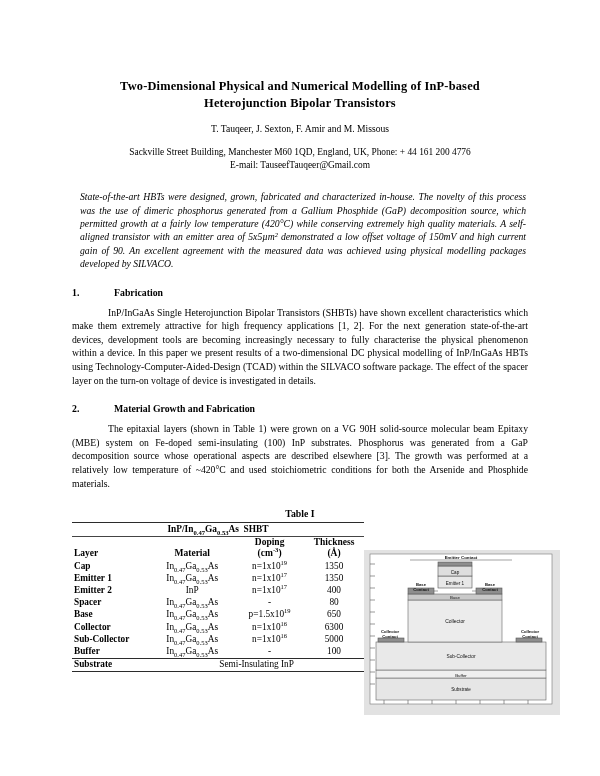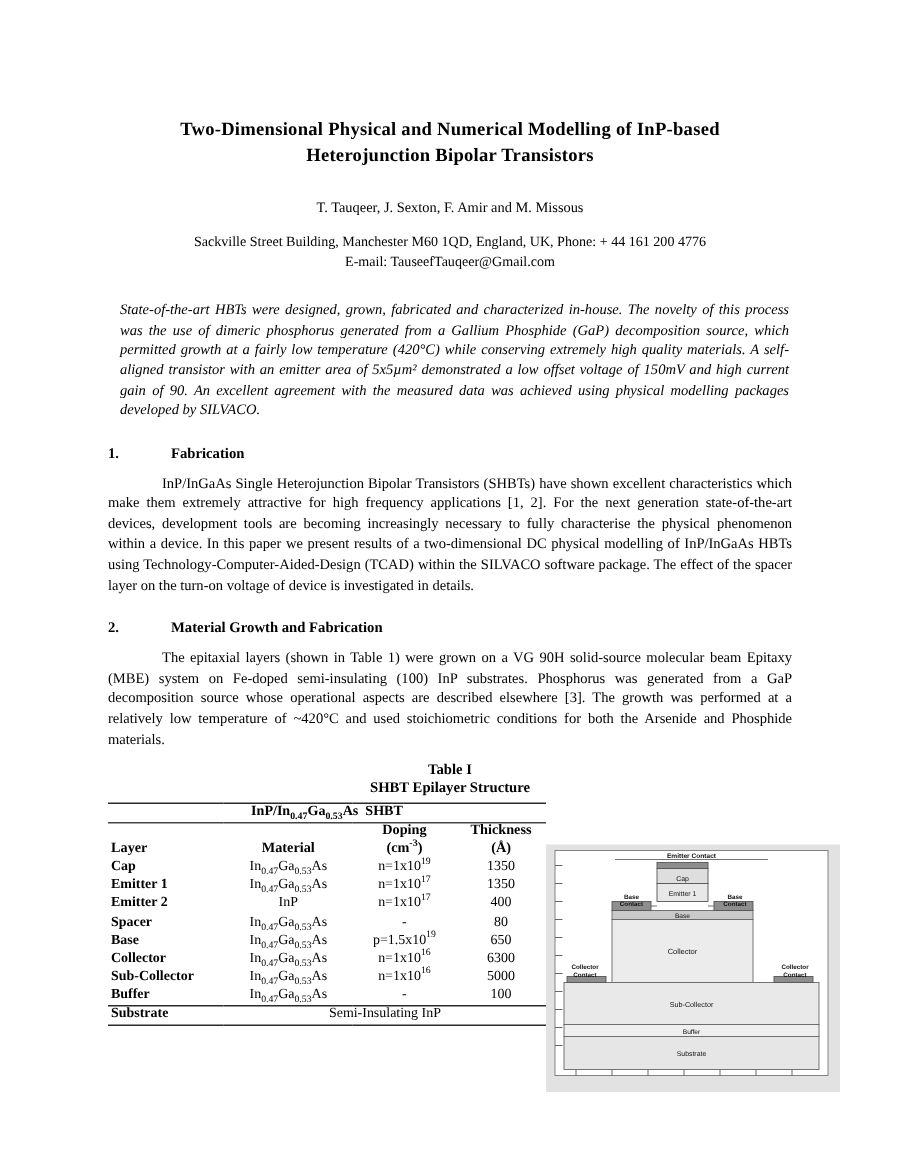--- a/index.html
+++ b/index.html
@@ -37,21 +37,21 @@
     text-align: center;
     letter-spacing: 0.18px;
     margin: 0 0 0 0;
   }
   .title .ln { display: block; }
 
   .authors {
     text-align: center;
     font-size: 9.6px;
     line-height: 13px;
-    margin-top: 20px;
+    margin-top: 10px;
   }
   .affil {
     text-align: center;
     font-size: 9.4px;
     line-height: 12.6px;
     margin-top: 11px;
   }
   .affil .ln { display: block; }
   .email {
     text-align: center;
@@ -204,21 +204,20 @@
       </div>
       <p class="para">The epitaxial layers (shown in Table 1) were grown on a VG 90H solid-source molecular beam Epitaxy (MBE) system on Fe-doped semi-insulating (100) InP substrates. Phosphorus was generated from a GaP decomposition source whose operational aspects are described elsewhere [3]. The growth was performed at a relatively low temperature of ~420°C and used stoichiometric conditions for both the Arsenide and Phosphide materials.</p>
     </div>
 
   </div>
 
   <div class="table-area">
 
     <div class="tbl-caption">
       <span class="ln">Table I</span>
-      <span class="ln">SHBT Epilayer Structure</span>
     </div>
 
     <div class="table-and-fig">
 
       <table class="epi">
         <tbody>
           <tr class="rule-top rule-thin">
             <td colspan="4" class="spanhead">
               InP/In<sub>0.47</sub>Ga<sub>0.53</sub>As&nbsp; SHBT
             </td>

